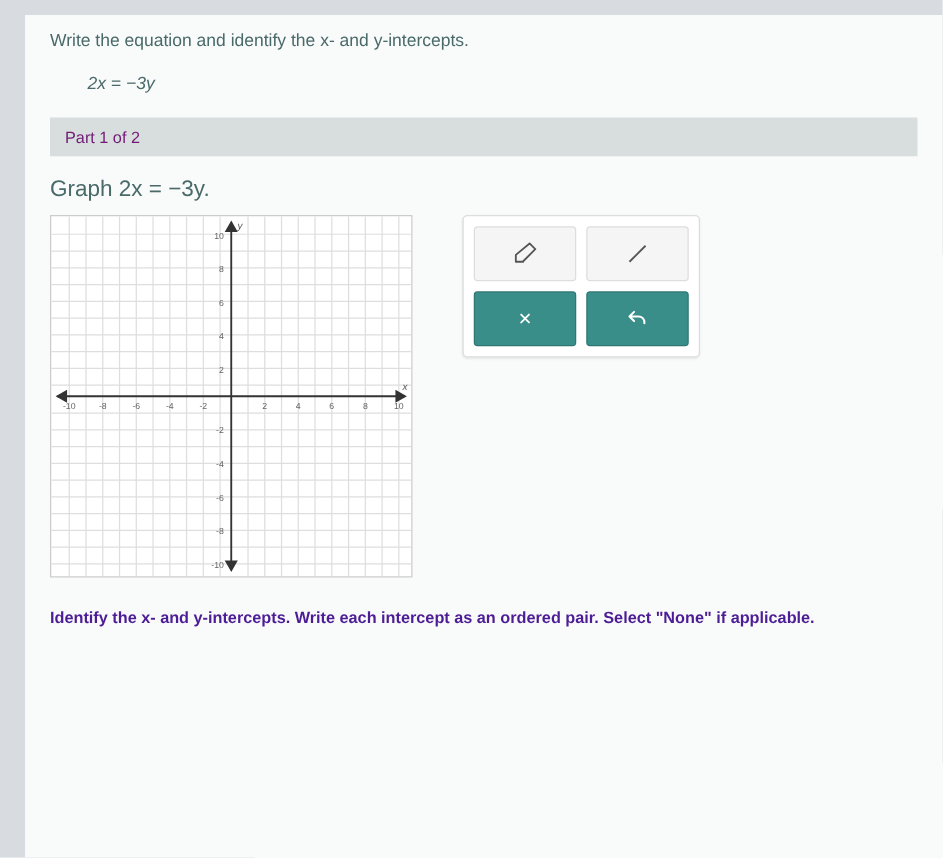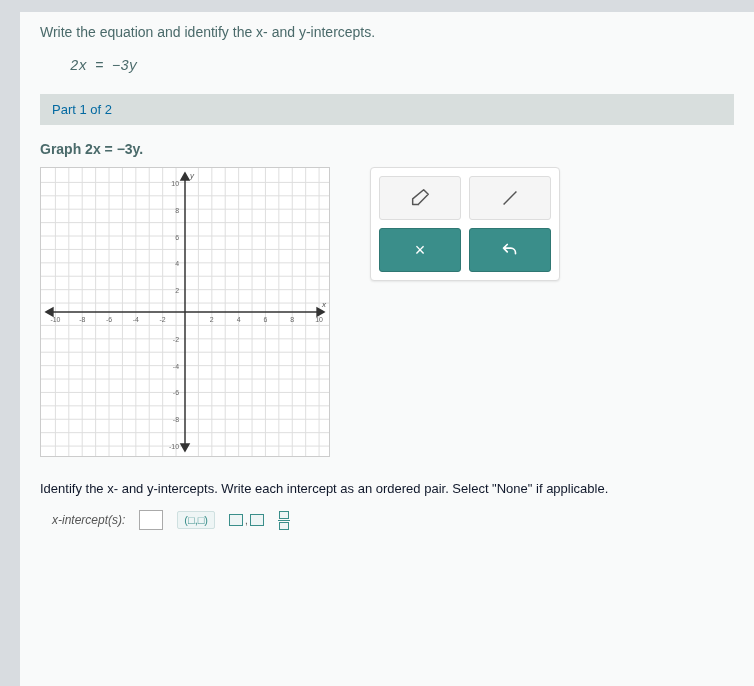--- a/index.html
+++ b/index.html
@@ -21,34 +21,32 @@
     font-size: 14px;
     color: #4a6a6a;
     margin-bottom: 18px;
   }
   .equation {
     font-size: 14px;
     color: #4a6a6a;
     margin-left: 30px;
     margin-bottom: 20px;
     font-style: italic;
-    font-family: Liberation Mono, monospace;
   }
   .part-header {
     background: #d8dedd;
     padding: 8px 12px;
     font-size: 13px;
-    color: #0369a1;
+    color: #701a75;
     margin-bottom: 16px;
   }
   .sub-instruction {
-    font-size: 14px;
+    font-size: 18px;
     color: #4a6a6a;
     margin-bottom: 10px;
-    font-weight: bold;
   }
   .graph-row {
     display: flex;
     gap: 40px;
     align-items: flex-start;
     margin-bottom: 24px;
   }
   .graph-area {
     width: 290px;
     height: 290px;
@@ -83,22 +81,23 @@
     cursor: pointer;
   }
   .tool-btn.teal {
     background: #3a8e8a;
     border-color: #2f7773;
     color: #fff;
   }
   .tool-btn svg { width: 22px; height: 22px; }
   .part2-instr {
     font-size: 13px;
-    color: #0f172a;
+    color: #4c1d95;
     margin-bottom: 14px;
+    font-weight: bold;
   }
   .intercept-row {
     display: flex;
     align-items: center;
     gap: 14px;
     font-size: 12px;
     color: #555;
     margin-bottom: 10px;
     margin-left: 12px;
   }
@@ -260,30 +259,15 @@
               <path d="M9 14l-4-4 4-4 M5 10h8a5 5 0 015 5v1" fill="none" stroke="#fff" stroke-width="1.8" stroke-linecap="round" stroke-linejoin="round"></path>
             </svg>
         </div>
       </div>
     </div>
   </div>
 
 
   <div class="part2-instr">Identify the x- and y-intercepts. Write each intercept as an ordered pair. Select "None" if applicable.</div>
 
-  <div class="intercept-row">
-    <span class="intercept-label">x-intercept(s):</span>
-    <div class="answer-box"></div>
-    <span class="hint-btn">(□,□)</span>
-    <span class="hint-pair">
-      <span class="mini"></span>
-        <span style="align-self:flex-end;font-size:10px;">,</span>
-        <span class="mini"></span>
-    </span>
-    <span class="hint-frac">
-      <span class="mini"></span>
-        <span class="bar"></span>
-        <span class="mini"></span>
-    </span>
-  </div>
 
 
 </div>
 
 </body></html>

